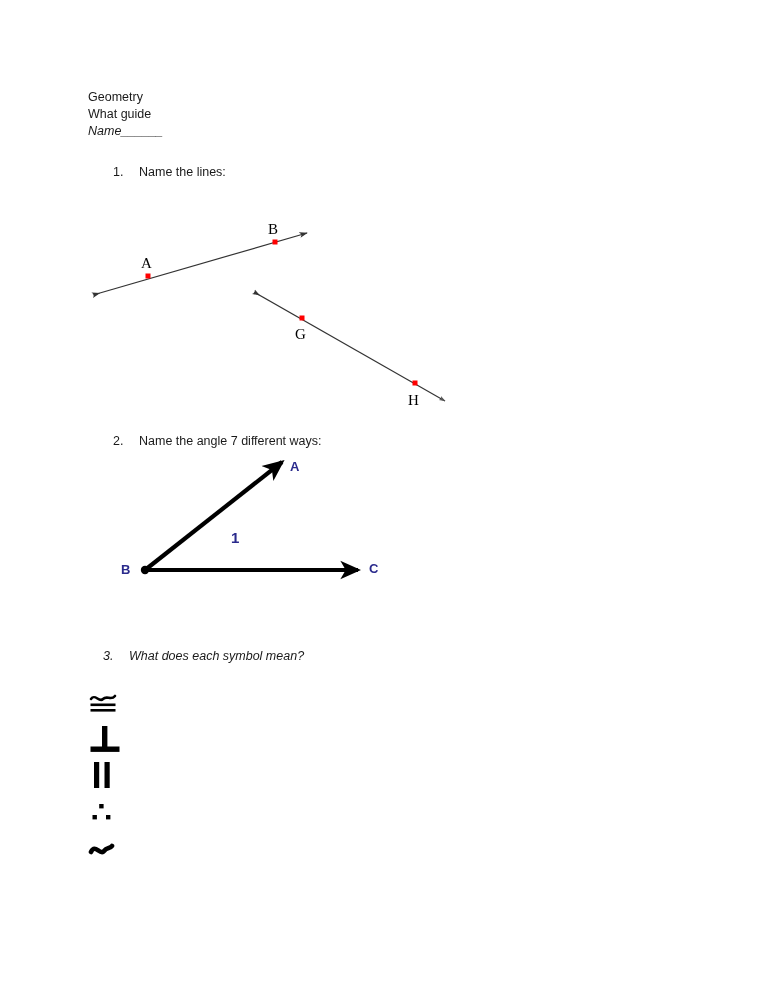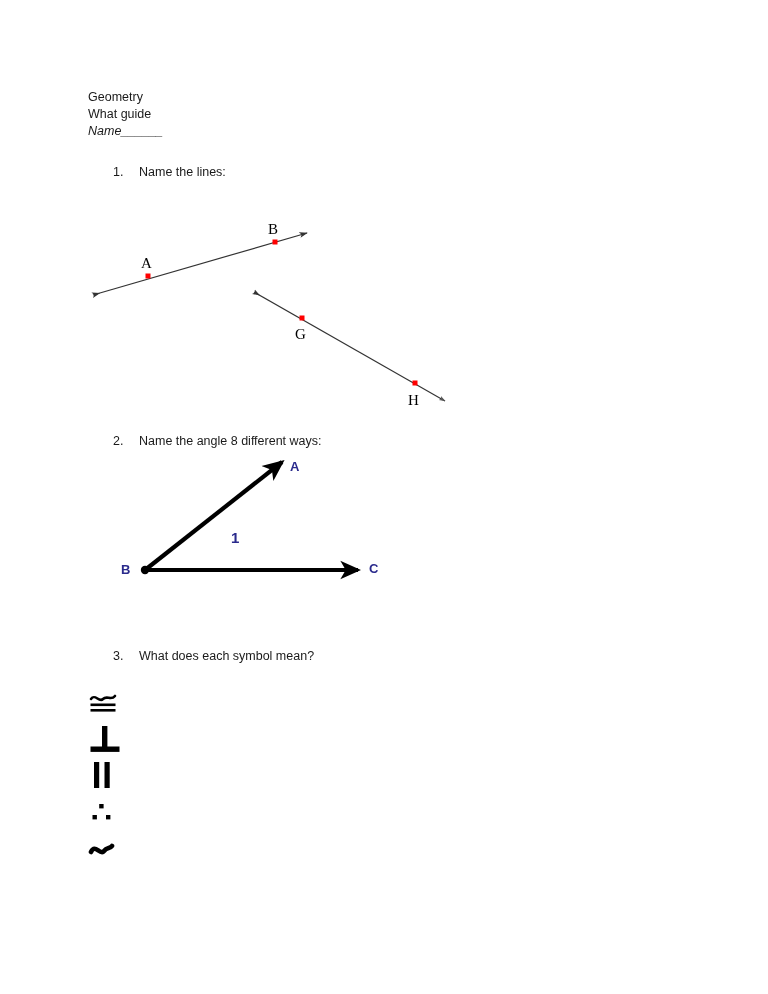--- a/index.html
+++ b/index.html
@@ -45,21 +45,21 @@
     line-height: 16px;
     color: #1a1a1a;
     white-space: nowrap;
   }
   .q-num {
     display: inline-block;
     width: 26px;
   }
   #q1 { left: 113px; top: 164px; }
   #q2 { left: 113px; top: 433px; }
-  #q3 { left: 113px; top: 648px; }
+  #q3 { left: 103px; top: 648px; font-style: italic; }
 
   
   #fig-lines {
     position: absolute;
     left: 80px;
     top: 215px;
     width: 400px;
     height: 205px;
   }
   #fig-lines svg { display: block; }
@@ -144,21 +144,21 @@
       <rect x="332.5" y="165.5" width="5" height="5" fill="#ff0000"></rect>
     </svg>
 
     <span class="fig-label-serif" style="left:61px; top:41px;">A</span>
     <span class="fig-label-serif" style="left:188px; top:7px;">B</span>
     <span class="fig-label-serif" style="left:215px; top:112px;">G</span>
     <span class="fig-label-serif" style="left:328px; top:178px;">H</span>
   </div>
 
   <div class="question" id="q2">
-    <span class="q-num">2.</span><span>Name the angle 8 different ways:</span>
+    <span class="q-num">2.</span><span>Name the angle 7 different ways:</span>
   </div>
 
   <div id="fig-angle">
     <svg width="290" height="140" viewBox="0 0 290 140" xmlns="http://www.w3.org/2000/svg">
       <defs>
         <marker id="angArrow" viewBox="0 0 10 10" refX="8.5" refY="5" markerWidth="5.2" markerHeight="5.2" orient="auto">
           <path d="M 0 0.6 L 10 5 L 0 9.4 L 2.6 5 Z" fill="#000000"></path>
         </marker>
       </defs>
 

